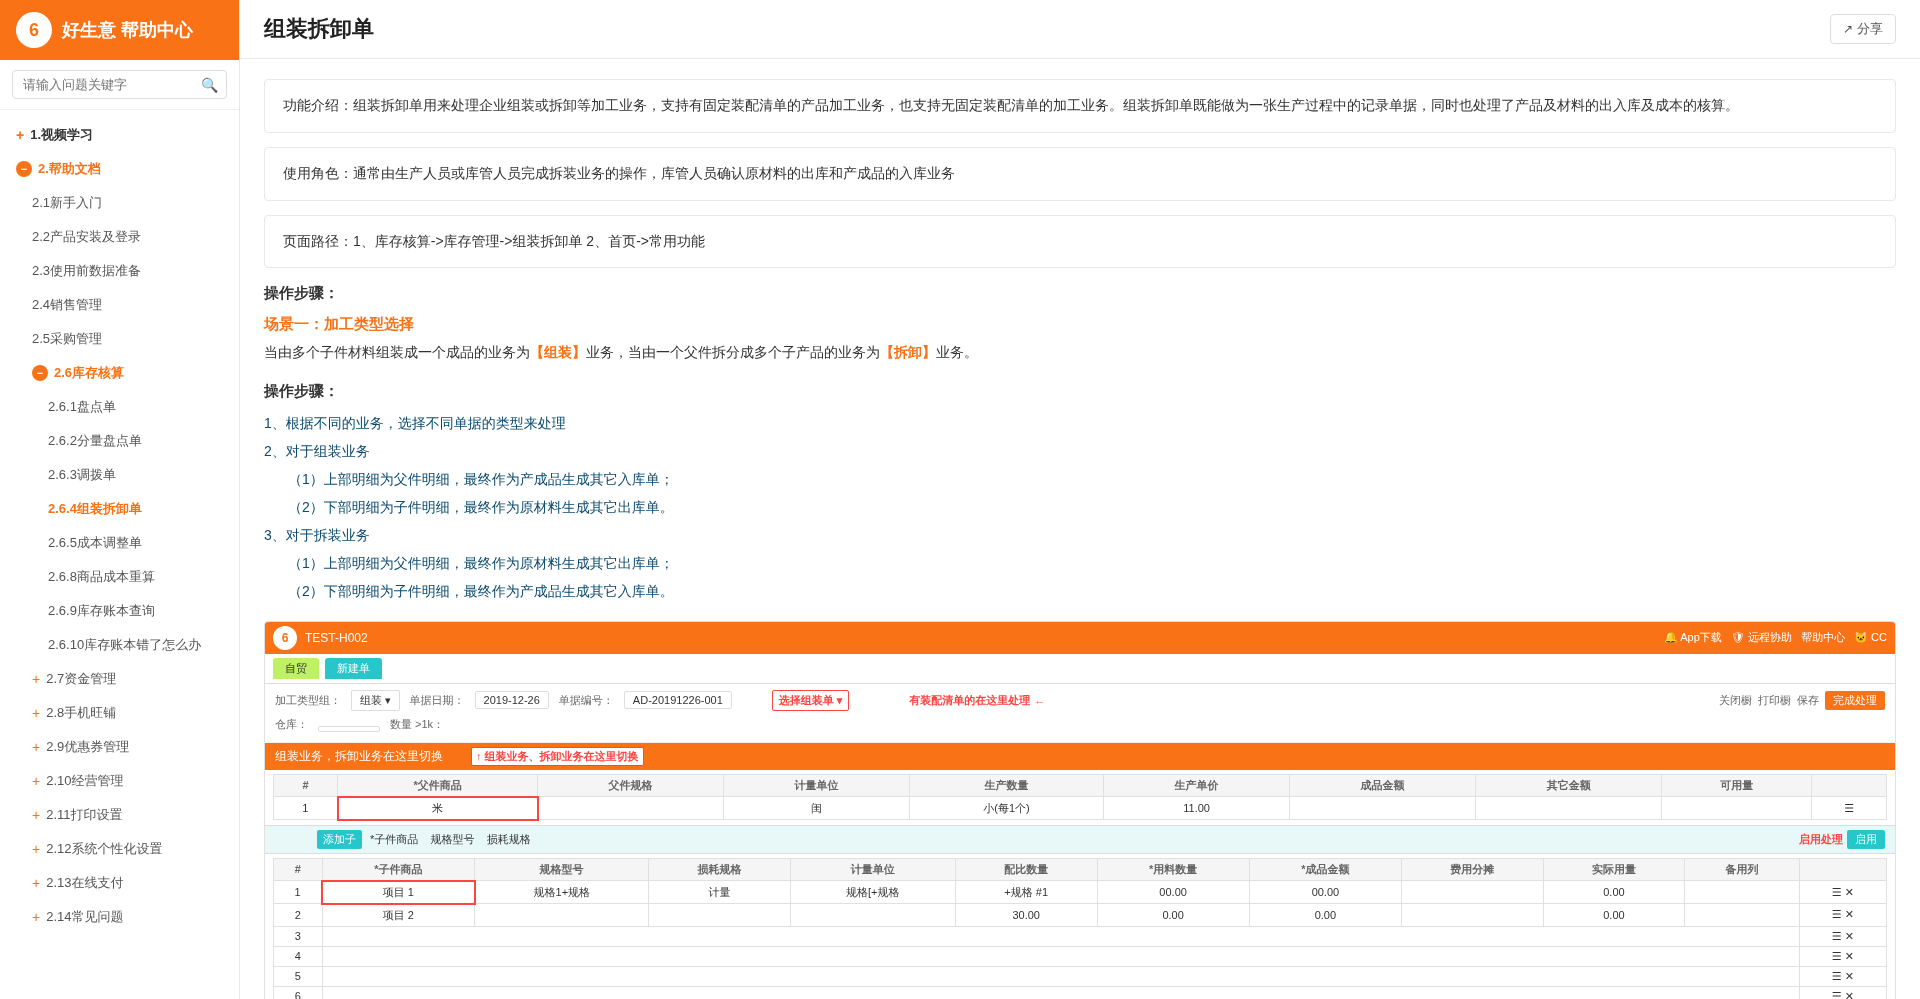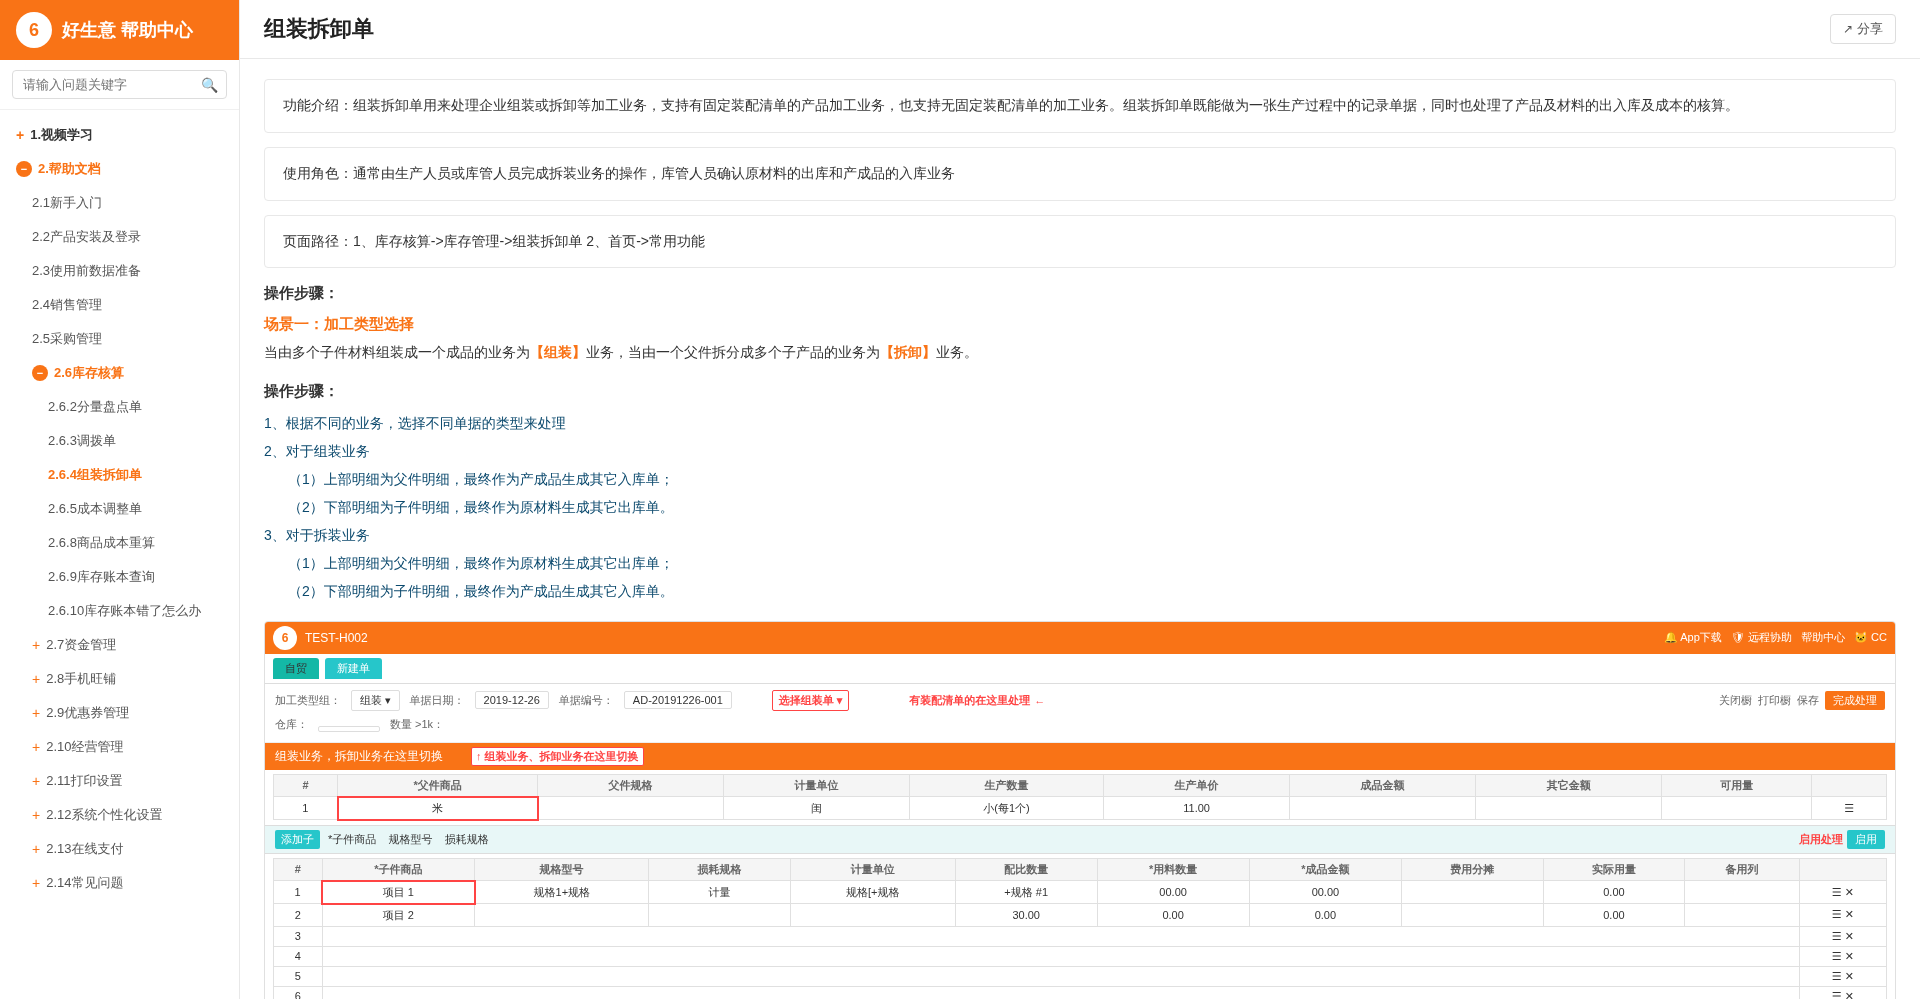--- a/index.html
+++ b/index.html
@@ -256,20 +256,23 @@
     </div>
     <div class="nav-item sub">
       <span>2.5采购管理</span>
     </div>
 
     <div class="nav-item sub open-section" style="font-weight:bold;">
       <span class="circle-icon circle-minus">−</span>
       <span>2.6库存核算</span>
     </div>
     <div class="nav-item" style="padding-left: 48px; font-size:13px;">
+      <span>2.6.1盘点单</span>
+    </div>
+    <div class="nav-item" style="padding-left: 48px; font-size:13px;">
       <span>2.6.2分量盘点单</span>
     </div>
     <div class="nav-item" style="padding-left: 48px; font-size:13px;">
       <span>2.6.3调拨单</span>
     </div>
     <div class="nav-item current" style="padding-left: 48px; font-size:13px;">
       <span>2.6.4组装拆卸单</span>
     </div>
     <div class="nav-item" style="padding-left: 48px; font-size:13px;">
       <span>2.6.5成本调整单</span>
@@ -366,21 +369,21 @@
       <div class="screenshot-mock">
 
         <div style="background:#f97316; display:flex; align-items:center; padding:4px 8px; gap:8px;">
           <div style="width:24px;height:24px;background:#fff;border-radius:50%;display:flex;align-items:center;justify-content:center;color:#f97316;font-weight:bold;font-size:12px;">6</div>
           <span style="color:#fff;font-size:12px;">TEST-H002</span>
           <div style="flex:1;"></div>
           <span style="color:#fff;font-size:11px;">🔔 App下载 &nbsp; 🛡 远程协助 &nbsp; 帮助中心 &nbsp; 🐱 CC</span>
         </div>
 
         <div style="background:#fff;border-bottom:1px solid #ddd;padding:4px 8px; display:flex;align-items:center;gap:6px;">
-          <div style="background:#14b8a6;padding:3px 12px;border-radius:3px 3px 0 0;font-size:11px;">自贸</div>
+          <div style="background:#bef264;padding:3px 12px;border-radius:3px 3px 0 0;font-size:11px;">自贸</div>
           <div style="background:#26c6ca;color:#fff;padding:3px 12px;border-radius:3px 3px 0 0;font-size:11px;">新建单</div>
           <div style="flex:1;"></div>
         </div>
 
         <div style="background:#fff;padding:6px 10px;border-bottom:1px solid #eee;">
           <div style="display:flex;align-items:center;gap:10px;margin-bottom:6px;flex-wrap:wrap;">
             <span style="font-size:11px;color:#666;">加工类型组：</span>
             <span style="border:1px solid #ddd;padding:2px 8px;font-size:11px;border-radius:2px;">组装 ▾</span>
             <span style="font-size:11px;color:#666;">单据日期：</span>
             <span style="border:1px solid #ddd;padding:2px 8px;font-size:11px;border-radius:2px;">2019-12-26</span>
@@ -440,21 +443,21 @@
                 <td></td>
                 <td></td>
                 <td></td>
                 <td>☰</td>
               </tr>
             </tbody>
           </table>
         </div>
 
         <div style="background:#e8f7f7;border-top:1px solid #ddd;border-bottom:1px solid #ddd;font-size:12px;padding:4px 10px;display:flex;align-items:center;gap:8px;position:relative;">
-          <span style="background:#26c6ca;color:#fff;padding:2px 6px;border-radius:2px;font-size:11px;">添加子</span>
+          <span style="background:#26c6ca;color:#fff;padding:2px 6px;border-radius:2px;font-size:11px;margin-left:42px;">添加子</span>
           <span style="font-size:11px;">*子件商品 &nbsp;&nbsp; 规格型号 &nbsp;&nbsp; 损耗规格</span>
           <div style="margin-left:auto;display:flex;align-items:center;gap:4px;">
             <span style="font-size:11px;color:#ff4444;font-weight:bold;">启用处理</span>
             <span style="background:#26c6ca;color:#fff;padding:2px 8px;border-radius:2px;font-size:11px;">启用</span>
           </div>
         </div>
 
         <div style="padding:4px 8px;">
           <table class="mock-table">
             <thead>

